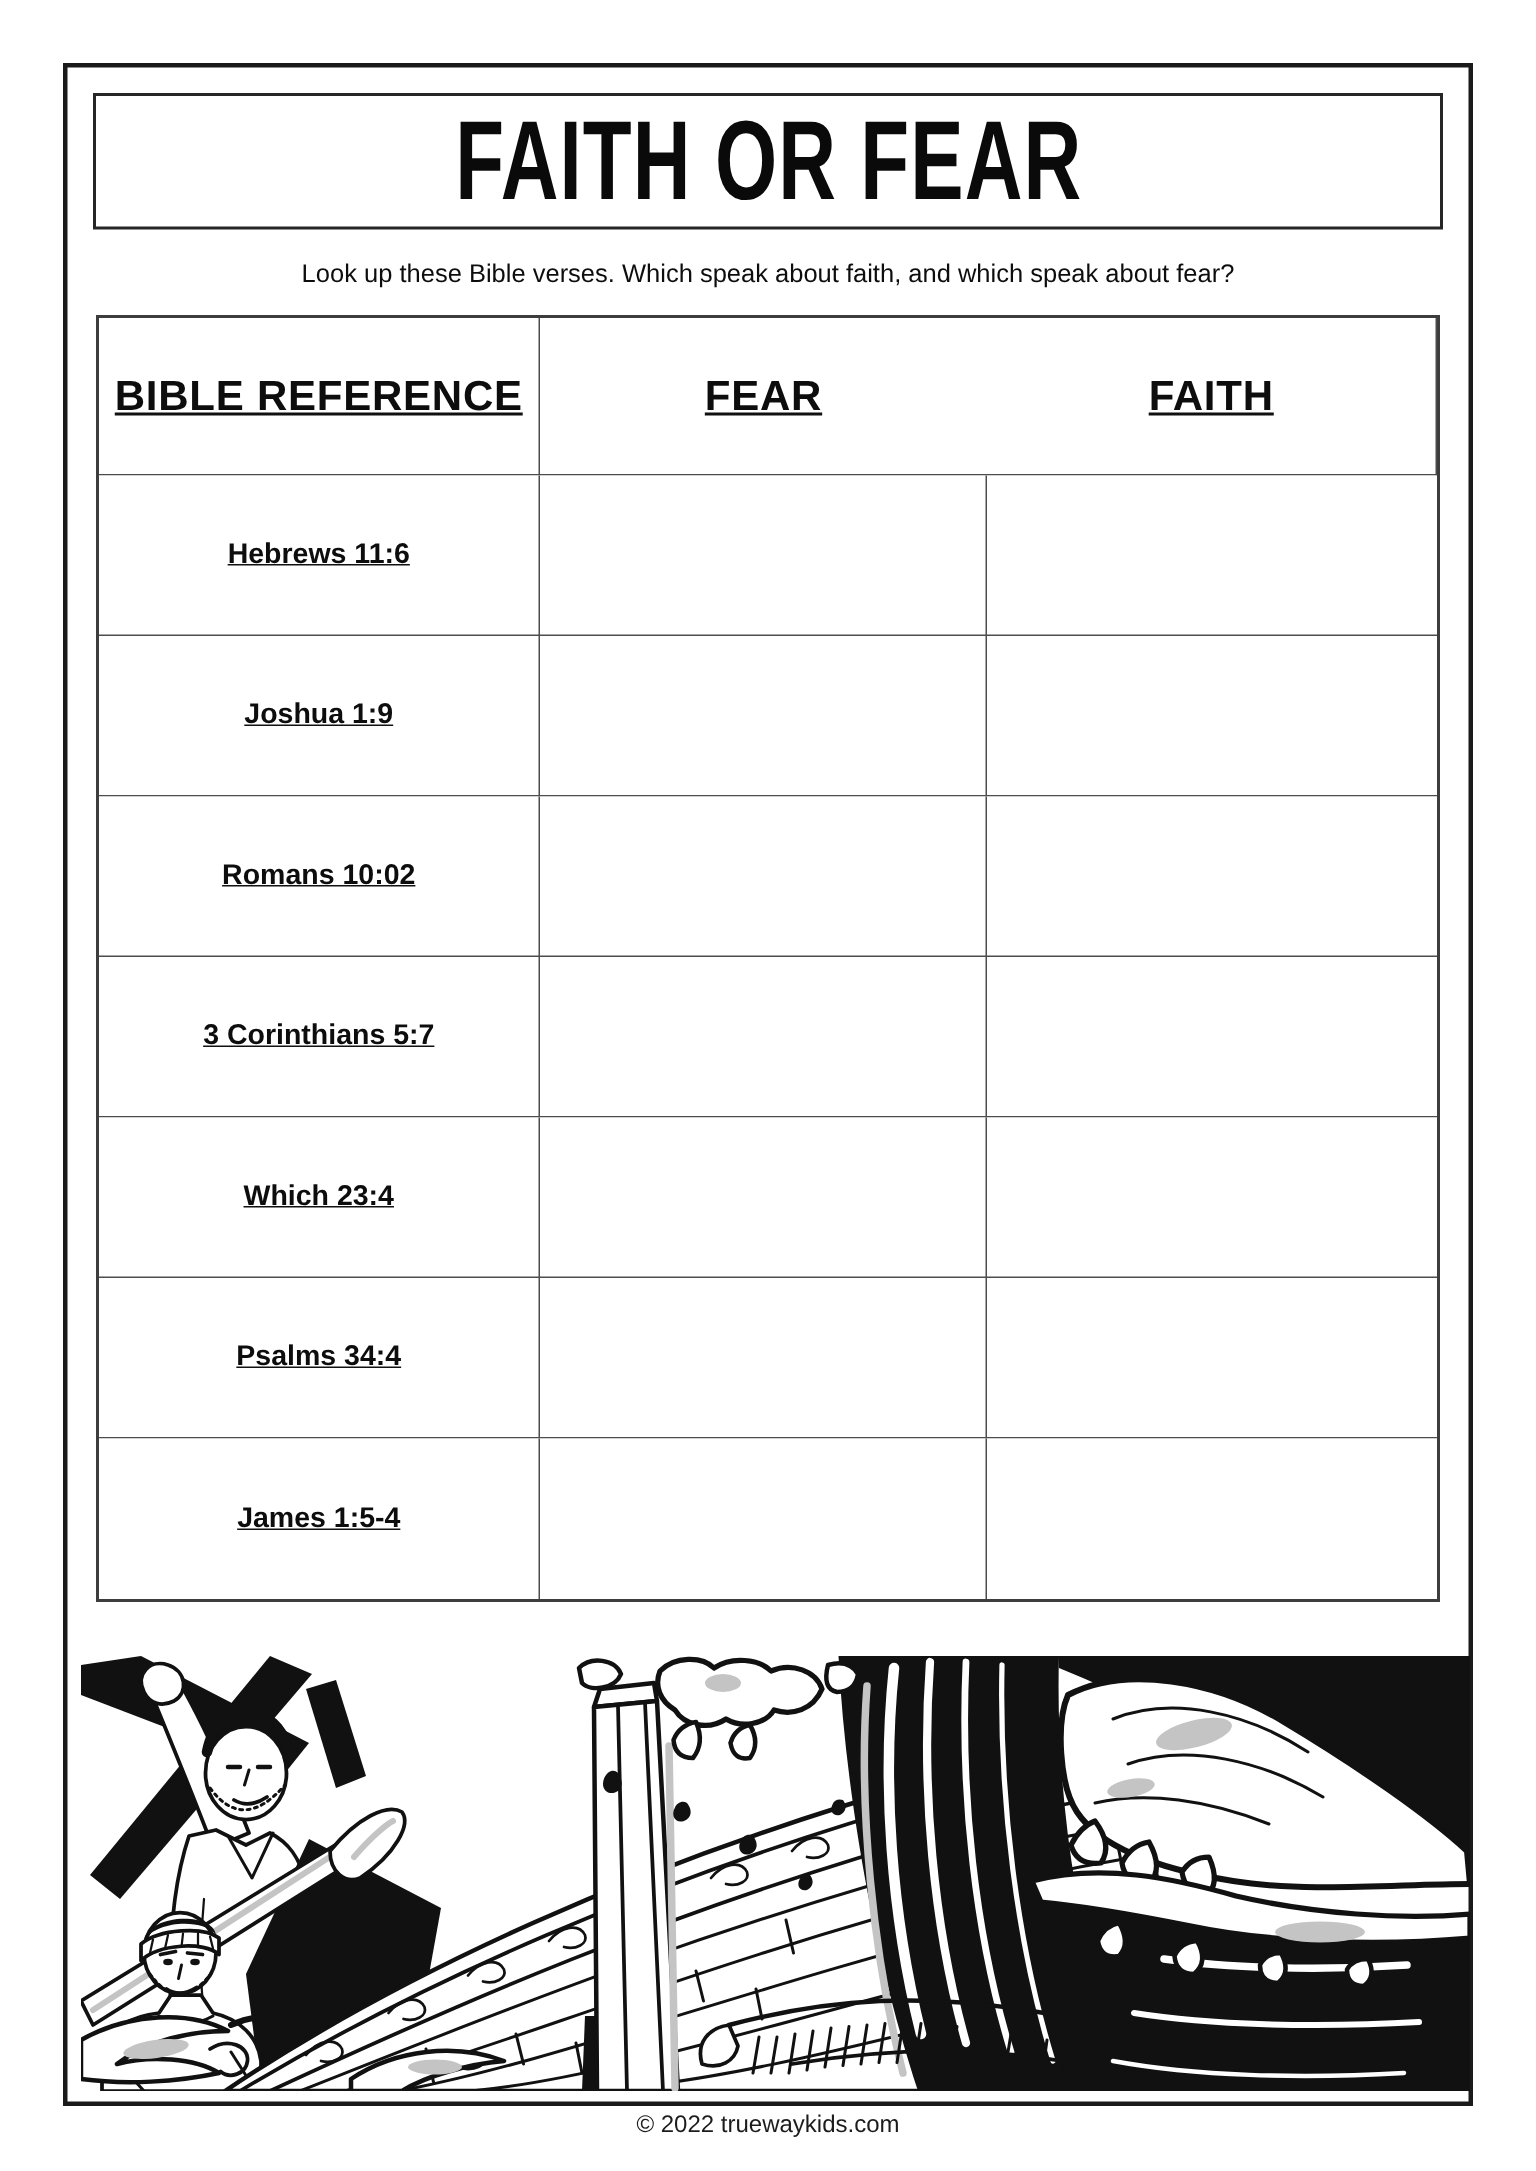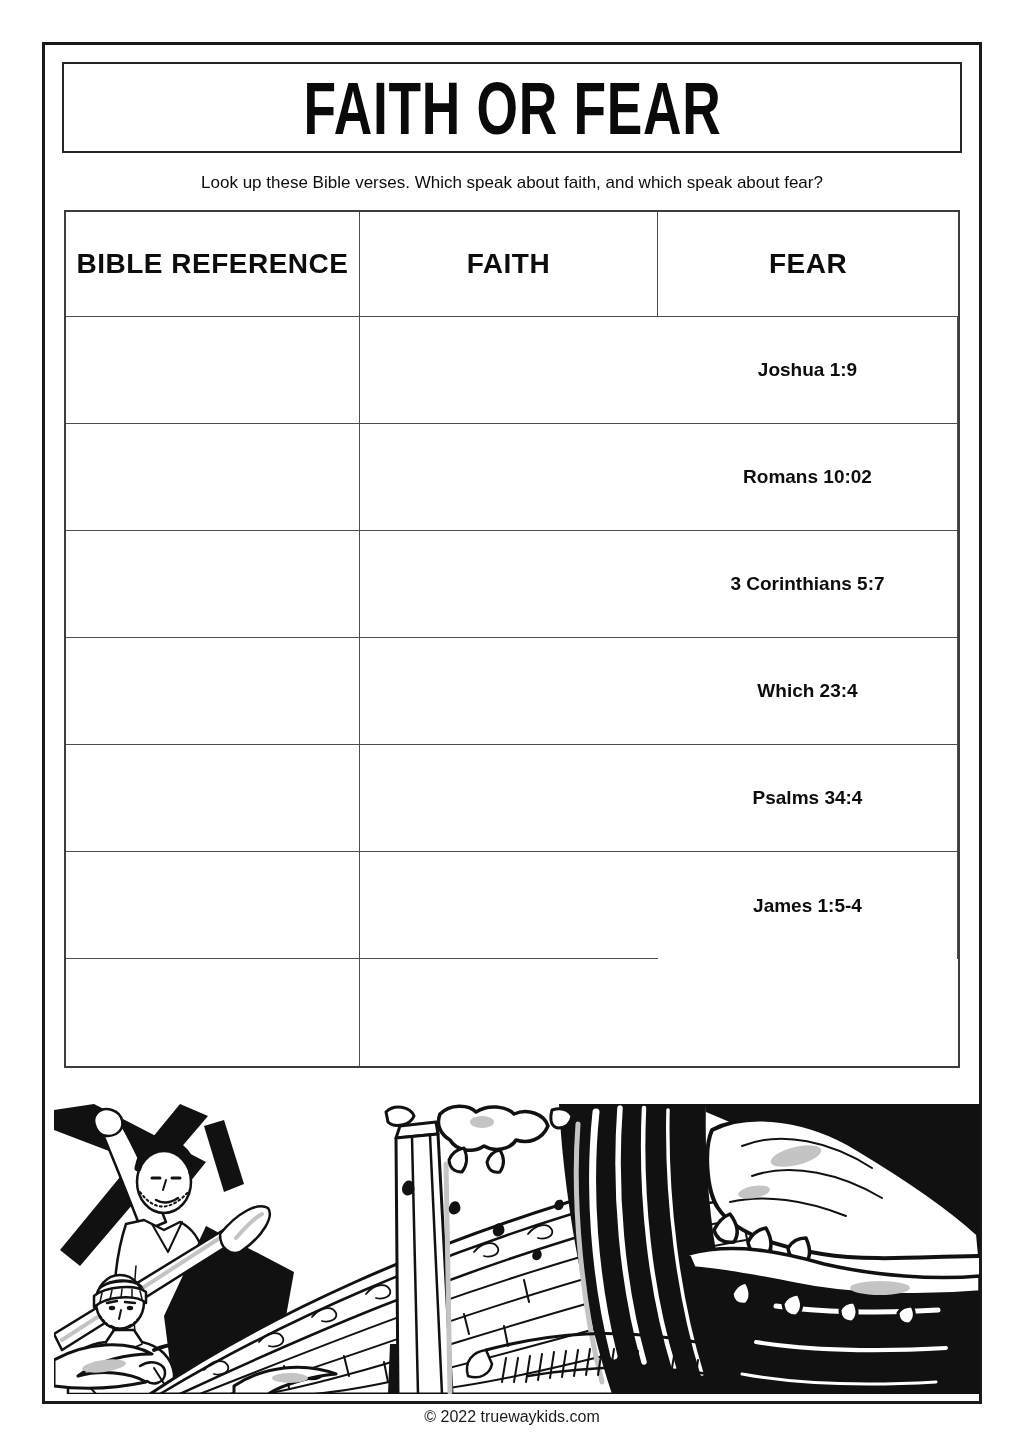--- a/index.html
+++ b/index.html
@@ -23,20 +23,21 @@
   }
   .instruction{
     position:absolute;left:64px;top:173px;width:896px;text-align:center;
     font-size:17px;font-weight:400;color:#0d0d0d;
   }
   .wtable{
     position:absolute;left:64px;top:210px;width:896px;height:858px;
     box-sizing:border-box;border:2px solid #3d3d3d;background:#fff;
     display:grid;grid-template-columns:294px 298px 1fr;
     grid-template-rows:105px repeat(7,1fr);
+    text-decoration:underline;
   }
   .cell{
     border-right:1px solid #4d4d4d;border-bottom:1px solid #4d4d4d;
     display:flex;align-items:center;justify-content:center;background:#fff;
     text-align:center;
   }
   .cell.cl{border-right:none;}
   .cell.rl{border-bottom:none;}
   .th{font-size:28px;font-weight:700;letter-spacing:0.5px;color:#0d0d0d;}
   .ref{font-size:19px;font-weight:700;color:#0d0d0d;}
@@ -54,23 +55,24 @@
 
   <div class="title-box">
     <div class="title-text">FAITH OR FEAR</div>
   </div>
 
   <div class="instruction">Look up these Bible verses. Which speak about faith, and which speak about fear?</div>
 
   <div class="wtable">
 
     <div class="cell th">BIBLE REFERENCE</div>
+    <div class="cell th cl">FEAR</div>
     <div class="cell th">FAITH</div>
-    <div class="cell th cl">FEAR</div>
-
+
+    <div class="cell ref">Hebrews 11:6</div>
     <div class="cell"></div>
     <div class="cell cl"></div>
 
     <div class="cell ref">Joshua 1:9</div>
     <div class="cell"></div>
     <div class="cell cl"></div>
 
     <div class="cell ref">Romans 10:02</div>
     <div class="cell"></div>
     <div class="cell cl"></div>

